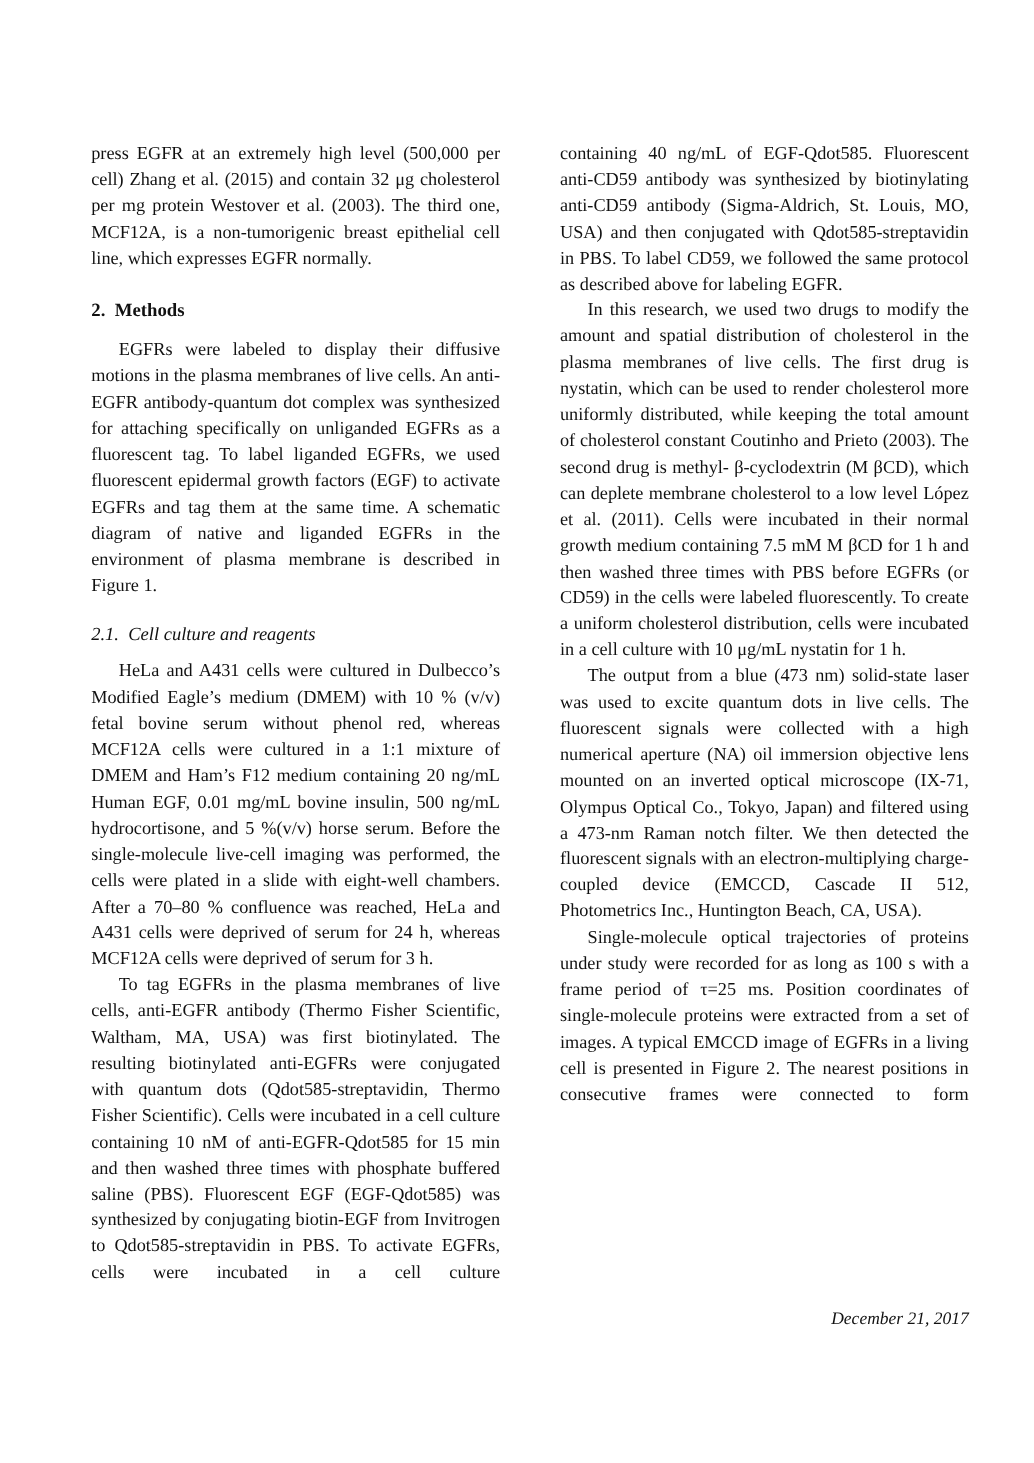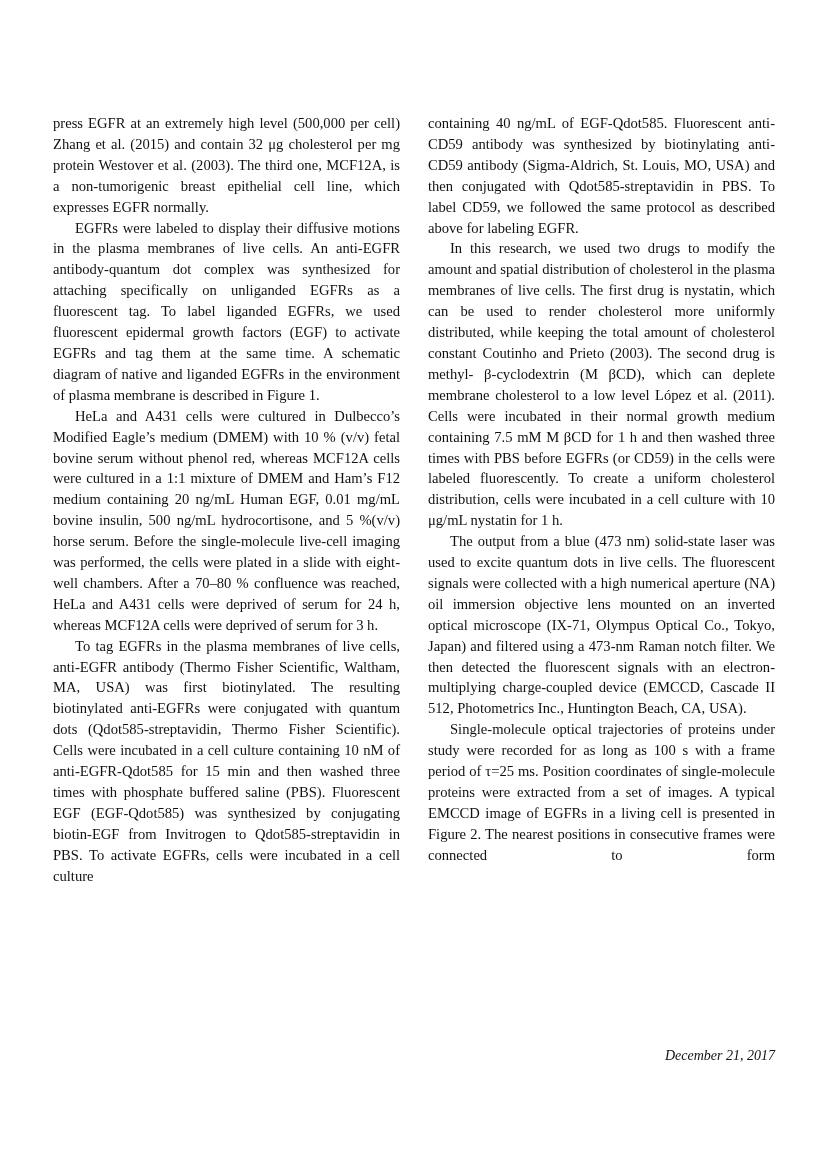--- a/index.html
+++ b/index.html
@@ -21,20 +21,21 @@
     left: 53px;
     width: 722px;
     display: flex;
     gap: 28px;
   }
   .col {
     width: 347px;
     font-size: 14.6px;
     line-height: 20.9px;
     text-align: justify;
+    margin-left: 20px;
   }
   .col p {
     margin: 0;
     text-indent: 22px;
   }
   .col p.noindent {
     text-indent: 0;
   }
   
   .col p.cont {
@@ -63,23 +64,25 @@
   }
 </style>
 </head>
 <body>
 
 <div class="columns">
 
   <div class="col">
     <p class="noindent">press EGFR at an extremely high level (500,000 per cell) Zhang et al. (2015) and contain 32 μg cholesterol per mg protein Westover et al. (2003). The third one, MCF12A, is a non-tumorigenic breast epithelial cell line, which expresses EGFR normally.</p>
 
+    <h2 class="section">2. Methods</h2>
 
     <p>EGFRs were labeled to display their diffusive motions in the plasma membranes of live cells. An anti-EGFR antibody-quantum dot complex was synthesized for attaching specifically on unliganded EGFRs as a fluorescent tag. To label liganded EGFRs, we used fluorescent epidermal growth factors (EGF) to activate EGFRs and tag them at the same time. A schematic diagram of native and liganded EGFRs in the environment of plasma membrane is described in Figure 1.</p>
 
+    <h3 class="subsection">2.1. Cell culture and reagents</h3>
 
     <p>HeLa and A431 cells were cultured in Dulbecco’s Modified Eagle’s medium (DMEM) with 10 % (v/v) fetal bovine serum without phenol red, whereas MCF12A cells were cultured in a 1:1 mixture of DMEM and Ham’s F12 medium containing 20 ng/mL Human EGF, 0.01 mg/mL bovine insulin, 500 ng/mL hydrocortisone, and 5 %(v/v) horse serum. Before the single-molecule live-cell imaging was performed, the cells were plated in a slide with eight-well chambers. After a 70–80 % confluence was reached, HeLa and A431 cells were deprived of serum for 24 h, whereas MCF12A cells were deprived of serum for 3 h.</p>
 
     <p class="cont">To tag EGFRs in the plasma membranes of live cells, anti-EGFR antibody (Thermo Fisher Scientific, Waltham, MA, USA) was first biotinylated. The resulting biotinylated anti-EGFRs were conjugated with quantum dots (Qdot585-streptavidin, Thermo Fisher Scientific). Cells were incubated in a cell culture containing 10 nM of anti-EGFR-Qdot585 for 15 min and then washed three times with phosphate buffered saline (PBS). Fluorescent EGF (EGF-Qdot585) was synthesized by conjugating biotin-EGF from Invitrogen to Qdot585-streptavidin in PBS. To activate EGFRs, cells were incubated in a cell culture</p>
   </div>
 
   <div class="col">
     <p class="noindent">containing 40 ng/mL of EGF-Qdot585. Fluorescent anti-CD59 antibody was synthesized by biotinylating anti-CD59 antibody (Sigma-Aldrich, St. Louis, MO, USA) and then conjugated with Qdot585-streptavidin in PBS. To label CD59, we followed the same protocol as described above for labeling EGFR.</p>
 
     <p>In this research, we used two drugs to modify the amount and spatial distribution of cholesterol in the plasma membranes of live cells. The first drug is nystatin, which can be used to render cholesterol more uniformly distributed, while keeping the total amount of cholesterol constant Coutinho and Prieto (2003). The second drug is methyl- β-cyclodextrin (M βCD), which can deplete membrane cholesterol to a low level López et al. (2011). Cells were incubated in their normal growth medium containing 7.5 mM M βCD for 1 h and then washed three times with PBS before EGFRs (or CD59) in the cells were labeled fluorescently. To create a uniform cholesterol distribution, cells were incubated in a cell culture with 10 μg/mL nystatin for 1 h.</p>

